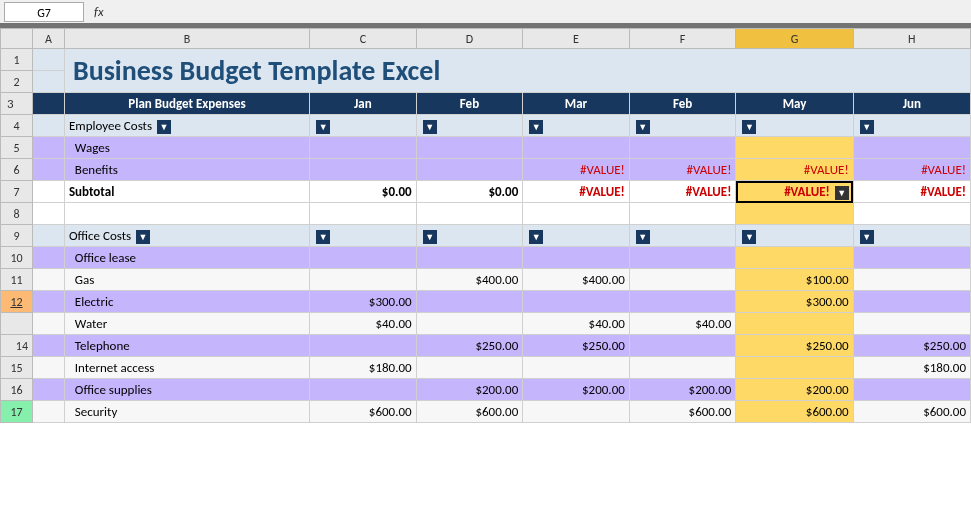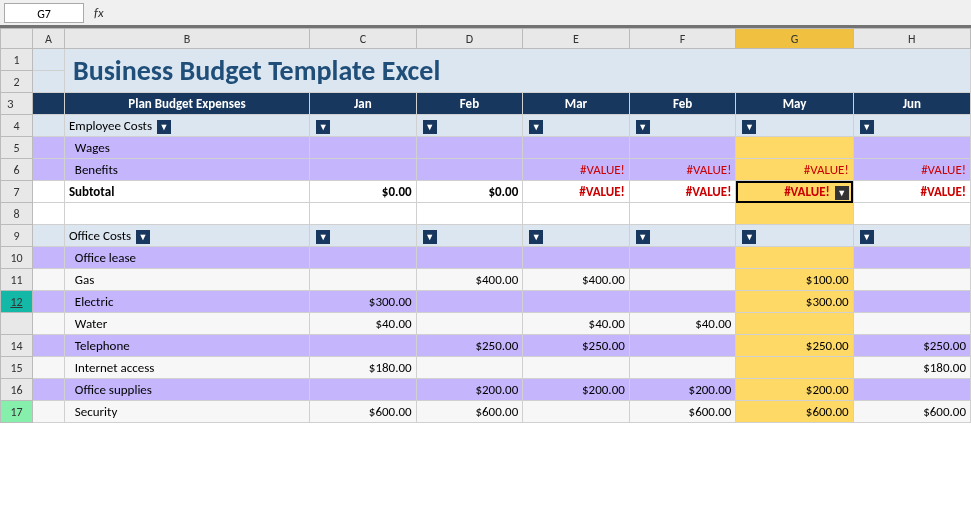--- a/index.html
+++ b/index.html
@@ -4,21 +4,21 @@
   <style>
     * { margin: 0; padding: 0; box-sizing: border-box; }
     body { font-family: Calibri, Arial, sans-serif; font-size: 13px; background: #fff; overflow: hidden; }
 
     
     .top-bar {
       display: flex;
       align-items: center;
       height: 28px;
       background: #f0f0f0;
-      border-bottom: 3px solid #737373;
+      border-bottom: 5px solid #737373;
       padding: 0 4px;
       gap: 6px;
     }
     .cell-ref-box {
       width: 80px;
       height: 20px;
       border: 1px solid #aaa;
       background: white;
       font-size: 12px;
       text-align: center;
@@ -316,21 +316,21 @@
       <td>&nbsp;&nbsp;Gas</td>
       <td class="val"></td>
       <td class="val">$400.00</td>
       <td class="val">$400.00</td>
       <td class="val"></td>
       <td class="val g-col">$100.00</td>
       <td class="val"></td>
     </tr>
 
     <tr class="data-row">
-      <td class="row-header" style="background:#14b8a6;color:#333;font-weight:normal;text-decoration:underline;">12</td>
+      <td class="row-header" style="background:#fdba74;color:#333;font-weight:normal;text-decoration:underline;">12</td>
       <td></td>
       <td>&nbsp;&nbsp;Electric</td>
       <td class="val">$300.00</td>
       <td class="val"></td>
       <td class="val"></td>
       <td class="val"></td>
       <td class="val g-col">$300.00</td>
       <td class="val"></td>
     </tr>
 
@@ -340,21 +340,21 @@
       <td>&nbsp;&nbsp;Water</td>
       <td class="val">$40.00</td>
       <td class="val"></td>
       <td class="val">$40.00</td>
       <td class="val">$40.00</td>
       <td class="val g-col"></td>
       <td class="val"></td>
     </tr>
 
     <tr class="data-row">
-      <td class="row-header" style="background:#e8e8e8;color:#333;font-weight:normal;">14</td>
+      <td class="row-header" style="background:#e8e8e8;color:#333;font-weight:normal;text-align:right;">14</td>
       <td></td>
       <td>&nbsp;&nbsp;Telephone</td>
       <td class="val"></td>
       <td class="val">$250.00</td>
       <td class="val">$250.00</td>
       <td class="val"></td>
       <td class="val g-col">$250.00</td>
       <td class="val">$250.00</td>
     </tr>
 

